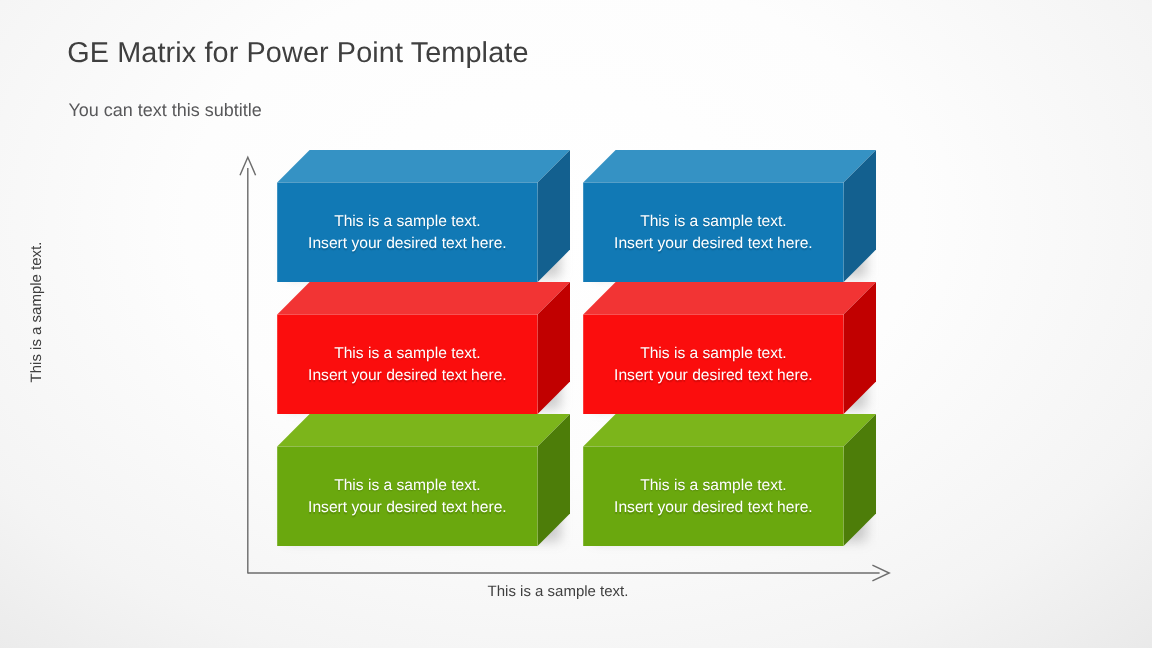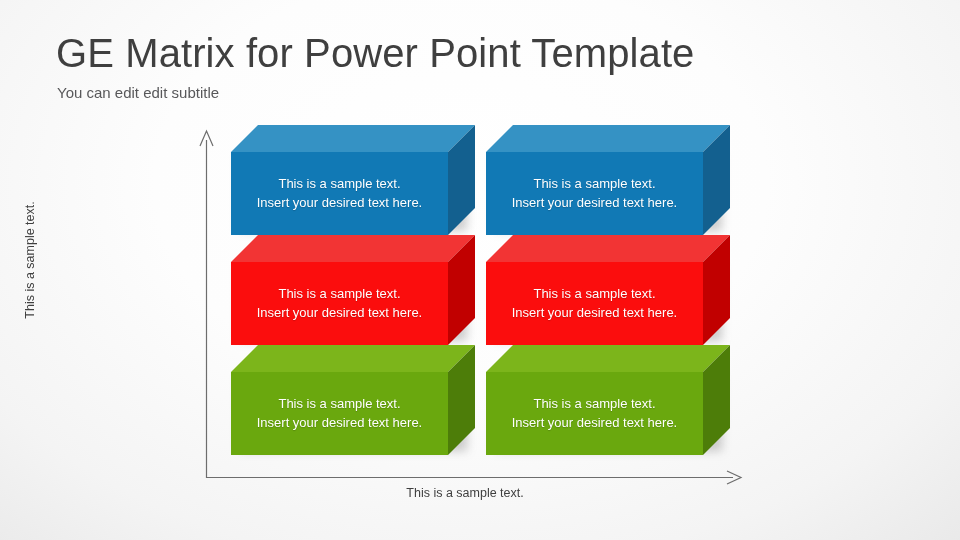--- a/index.html
+++ b/index.html
@@ -8,21 +8,21 @@
     font-family: "Liberation Sans", sans-serif;
     background:
       radial-gradient(ellipse 900px 620px at 48% 34%,
         #ffffff 0%, #fdfdfd 34%, #f4f4f4 62%, #e7e7e7 84%, #dcdcdc 100%);
     position:relative;
   }
 
   
   #title {
     position:absolute; left:56px; top:31px;
-    font-size:40px; font-weight:400; letter-spacing:.1px;
+    font-size:24px; font-weight:400; letter-spacing:.1px;
     color:#3f3f3f; white-space:nowrap;
   }
   #subtitle {
     position:absolute; left:57px; top:84px;
     font-size:15px; font-weight:400; color:#58585a; white-space:nowrap;
   }
 
   
   #axes { position:absolute; left:0; top:0; width:960px; height:540px;
           pointer-events:none; }
@@ -63,21 +63,21 @@
     display:flex; flex-direction:column; align-items:center;
     justify-content:center; gap:3px;
     color:#ffffff; font-size:13px; line-height:1.25;
     text-shadow:0 1px 1px rgba(0,0,0,.18); white-space:nowrap;
   }
 </style>
 </head>
 <body>
 
 <div id="title">GE Matrix for Power Point Template</div>
-<div id="subtitle">You can edit edit subtitle</div>
+<div id="subtitle">You can text this subtitle</div>
 
 <div id="axes">
   <svg width="960" height="540">
 
     <line x1="206.5" y1="140" x2="206.5" y2="478" stroke="#6d6d6d" stroke-width="1.2"></line>
     <polyline points="200,146 206.5,131 213,146" fill="none" stroke="#6d6d6d" stroke-width="1.2"></polyline>
 
     <line x1="206.5" y1="477.5" x2="733" y2="477.5" stroke="#6d6d6d" stroke-width="1.2"></line>
     <polyline points="727,471 741,477.5 727,484" fill="none" stroke="#6d6d6d" stroke-width="1.2"></polyline>
   </svg>

